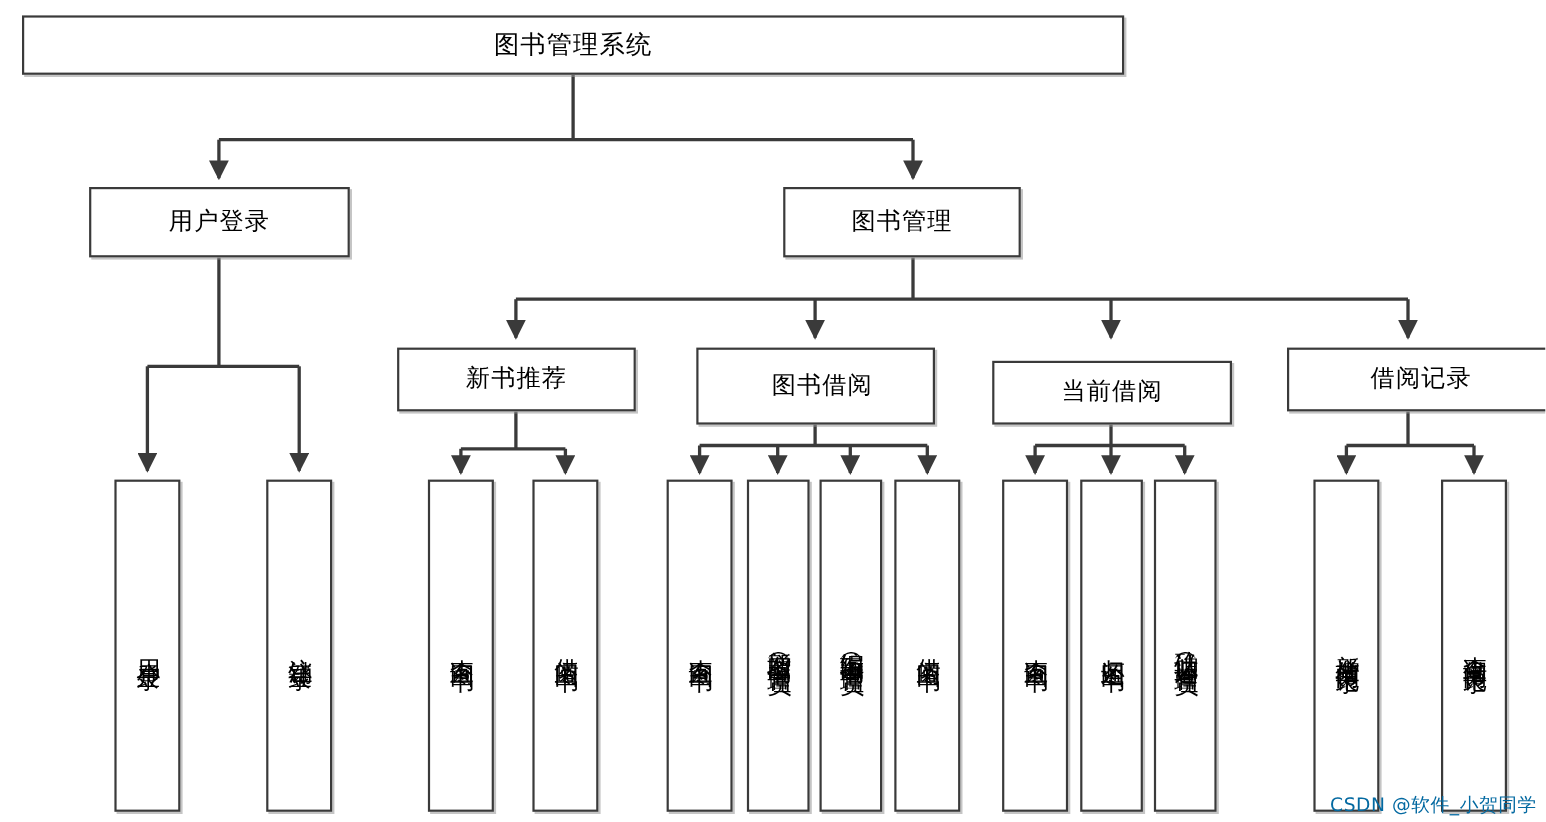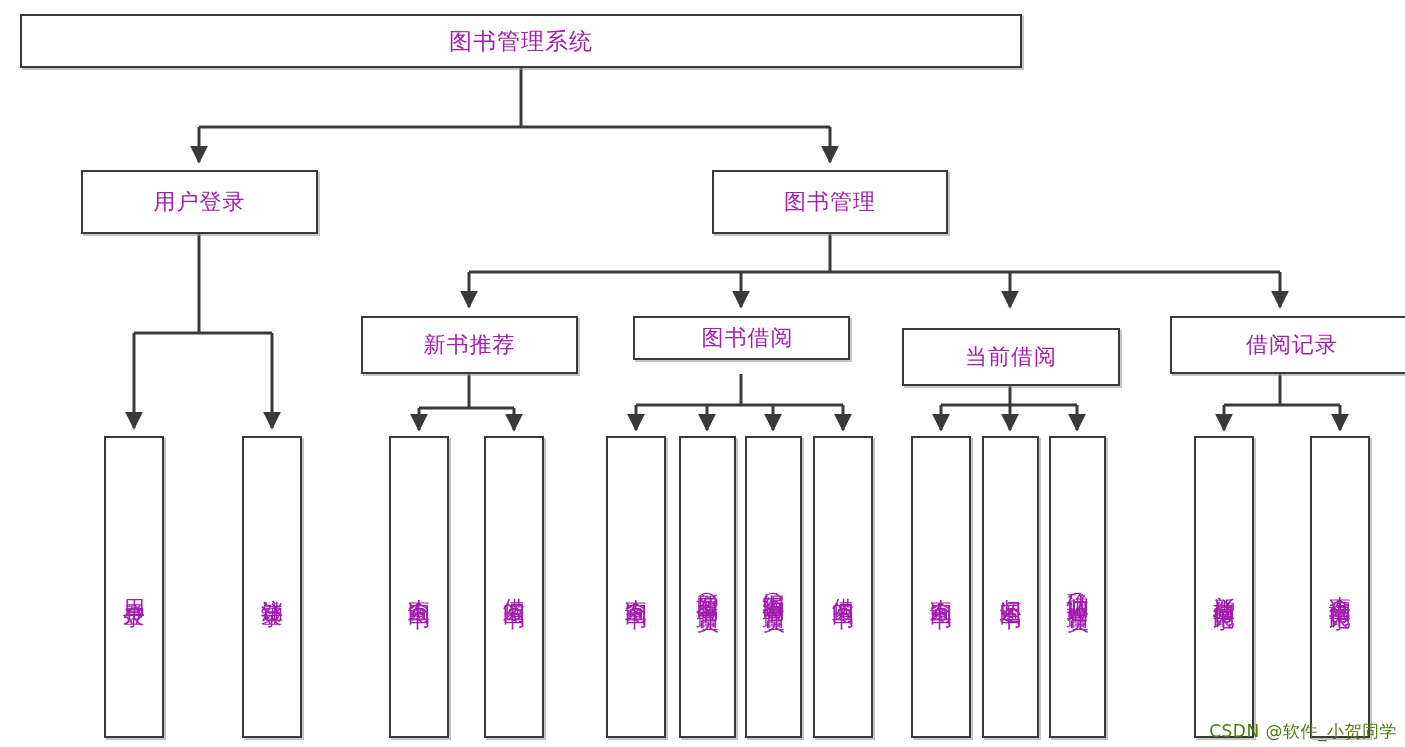--- a/index.html
+++ b/index.html
@@ -28,21 +28,21 @@
     background:#ffffff;
     border:2px solid #3a3a3a;
     display:flex;
     align-items:center;
     justify-content:center;
     box-shadow:2px 2px 0 rgba(150,150,150,.55);
   }
   .node .lbl{
     font-size:22px;
     line-height:1.15;
-    color:#a21caf;
+    color:#000000;
     letter-spacing:1px;
     white-space:nowrap;
   }
   
   .node.horiz .lbl{ text-align:center; }
   
   .node.vert{
     align-items:center;
     justify-content:center;
     padding:4px 0;
@@ -57,21 +57,21 @@
     white-space:nowrap;
     text-align:center;
   }
   .node.root .lbl{ font-size:23px; }
 
   #watermark{
     position:absolute;
     right:8px;
     bottom:4px;
     font-size:17px;
-    color:#4d7c0f;
+    color:#0369a1;
     letter-spacing:.5px;
     white-space:nowrap;
     user-select:none;
   }
 </style>
 </head>
 <body>
 
 <div id="diagram">
 
@@ -126,29 +126,29 @@
   </svg>
 
   <div class="node horiz root" style="left:20px;top:14px;width:1002px;height:54px;">
     <span class="lbl">图书管理系统</span>
   </div>
 
   <div class="node horiz" style="left:81px;top:170px;width:237px;height:64px;">
     <span class="lbl">用户登录</span>
   </div>
 
-  <div class="node horiz" style="left:712px;top:170px;width:236px;height:64px;">
+  <div class="node horiz" style="left:712px;top:170px;width:216px;height:64px;">
     <span class="lbl">图书管理</span>
   </div>
 
   <div class="node horiz" style="left:361px;top:316px;width:217px;height:58px;">
     <span class="lbl">新书推荐</span>
   </div>
 
-  <div class="node horiz" style="left:633px;top:316px;width:217px;height:44px;padding-left:12px;">
+  <div class="node horiz" style="left:633px;top:316px;width:217px;height:70px;padding-left:12px;">
     <span class="lbl">图书借阅</span>
   </div>
 
   <div class="node horiz" style="left:902px;top:328px;width:218px;height:58px;">
     <span class="lbl">当前借阅</span>
   </div>
 
   <div class="node horiz" style="left:1170px;top:316px;width:244px;height:58px;">
     <span class="lbl">借阅记录</span>
   </div>

